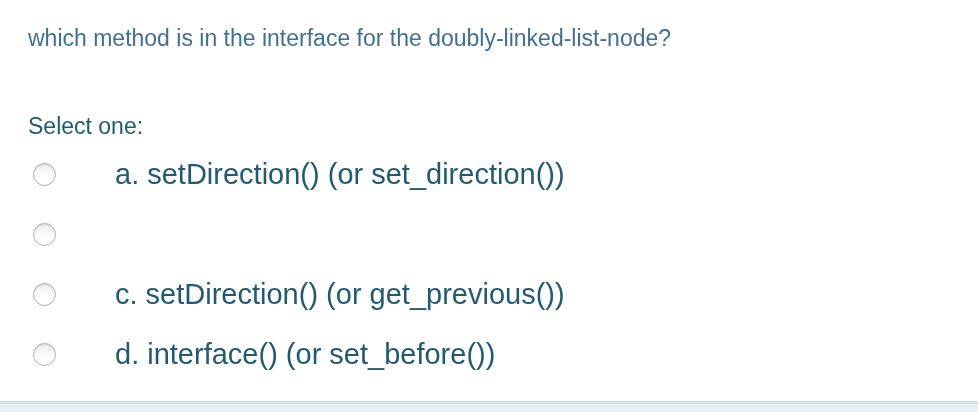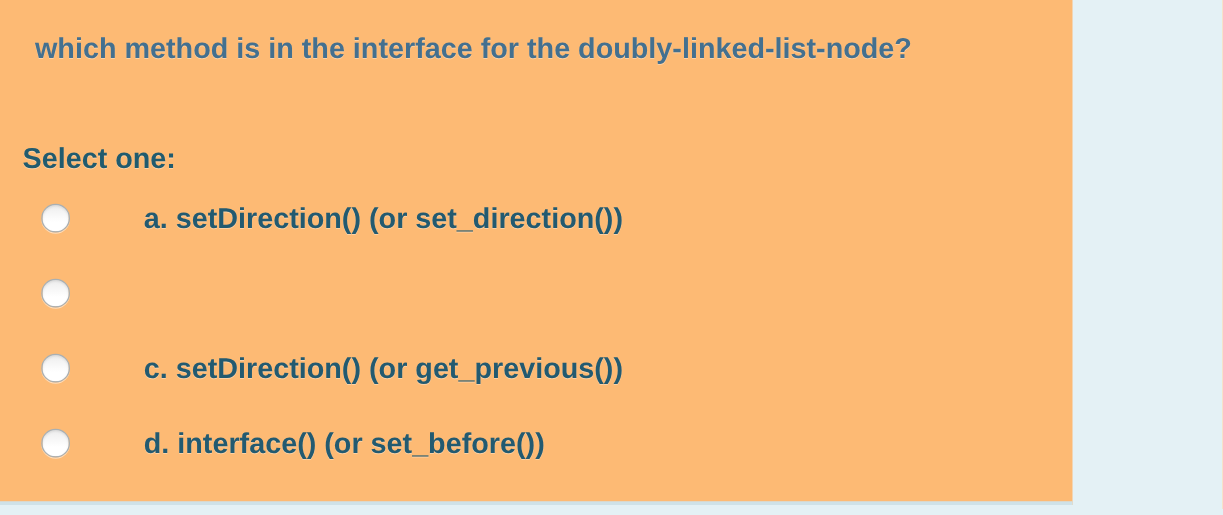--- a/index.html
+++ b/index.html
@@ -11,40 +11,39 @@
     position: relative;
     width: 978px;
     height: 412px;
     background: #e4f1f5;
     overflow: hidden;
   }
   .question-panel {
     position: absolute;
     top: 0;
     left: 0;
-    width: 858px;
+    width: 978px;
     height: 401px;
-    background: #fdba74;
+    background: #ffffff;
     border-bottom: 3px solid #cfe2e8;
     box-sizing: content-box;
     padding: 0;
-    font-weight: bold;
   }
   .question-text {
     margin: 0;
     padding: 24px 28px 0 28px;
     font-size: 23px;
     line-height: 28px;
     color: #44708f;
     text-shadow: 0 1px 0 rgba(255,255,255,0.35);
   }
   .prompt {
     margin: 0;
     margin-top: 60px;
-    padding: 0 18px;
+    padding: 0 28px;
     font-size: 23px;
     line-height: 28px;
     color: #215b6e;
     text-shadow: 0 1px 0 rgba(255,255,255,0.35);
   }
   .answers {
     margin-top: 4px;
     padding: 0 28px;
   }
   .answer-row {
@@ -58,21 +57,21 @@
     height: 21px;
     margin-left: 5px;
     border-radius: 50%;
     background: linear-gradient(to bottom, #ededed, #ffffff 65%);
     border: 1px solid #a9b0b4;
     box-shadow: inset 0 1px 2px rgba(0,0,0,0.10), 0 1px 0 rgba(255,255,255,0.5);
     flex: 0 0 auto;
   }
   .answer-label {
     margin-left: 59px;
-    font-size: 23px;
+    font-size: 29px;
     line-height: 28px;
     color: #235a70;
     text-shadow: 0 1px 0 rgba(255,255,255,0.35);
     white-space: nowrap;
   }
 </style>
 </head>
 <body>
 
 <div class="page">

